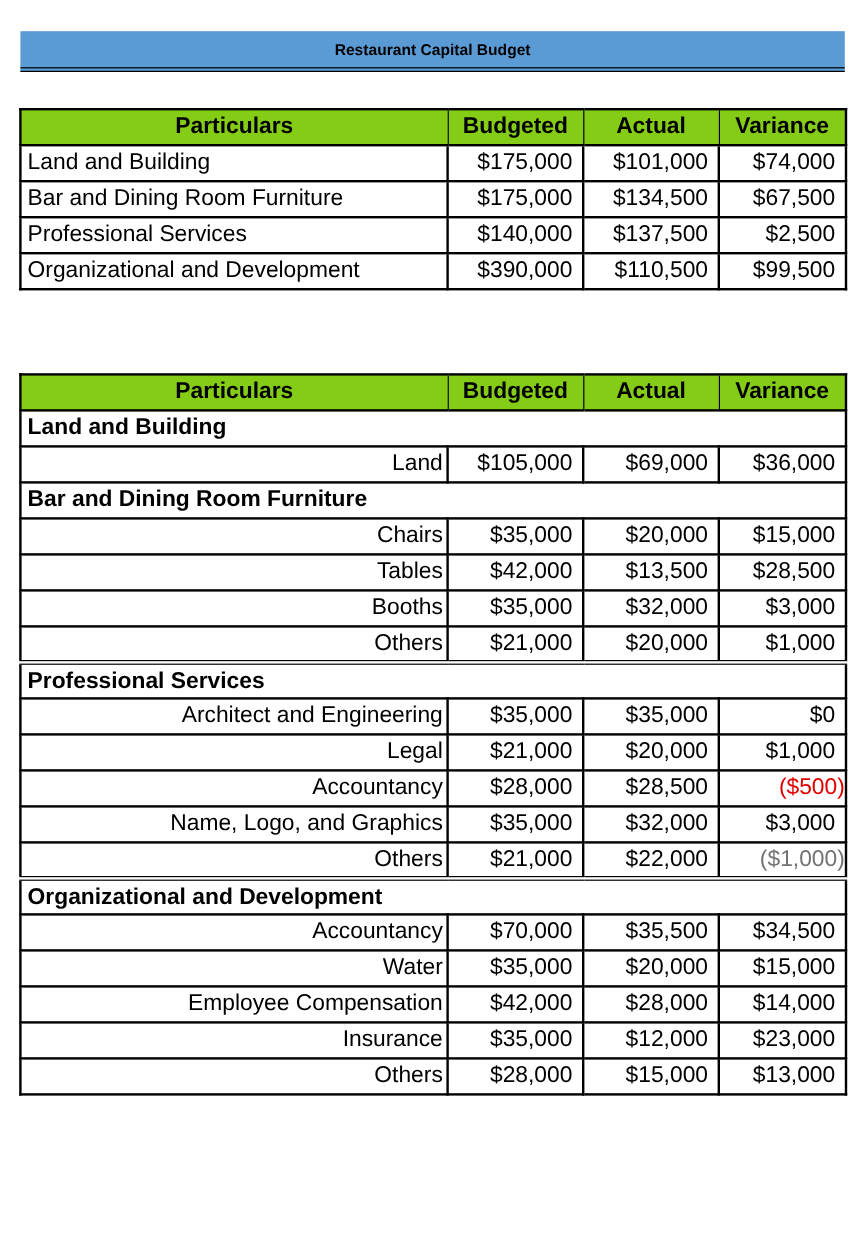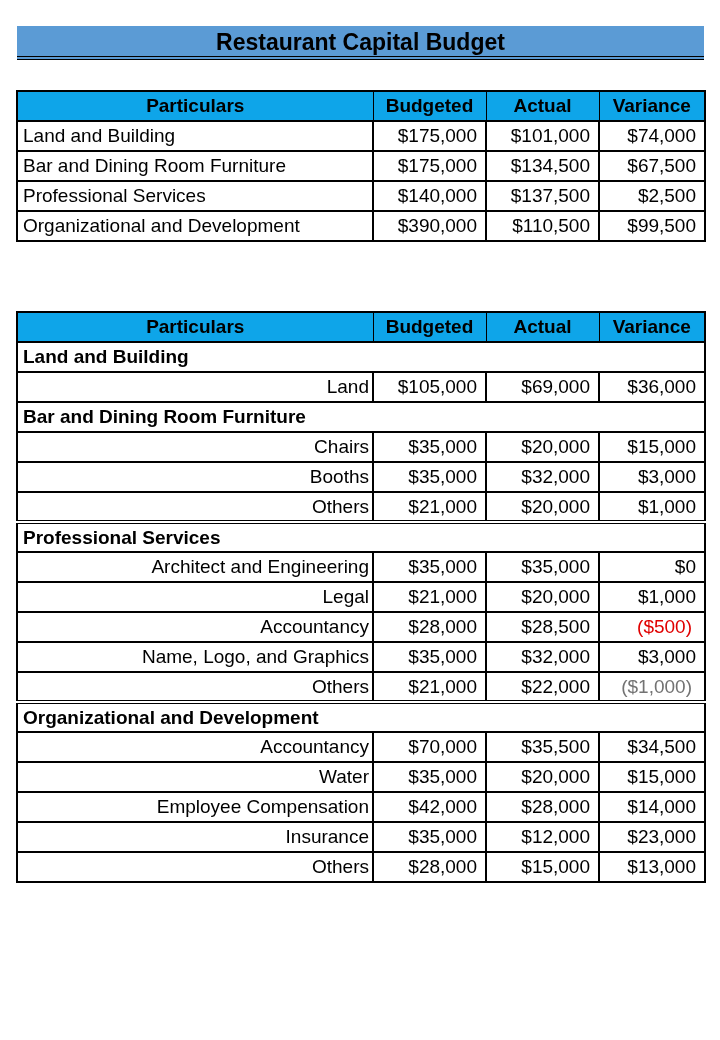--- a/index.html
+++ b/index.html
@@ -4,54 +4,54 @@
   <style>
     * { box-sizing: border-box; margin: 0; padding: 0; }
     html, body {
       width: 720px; height: 1040px; background: #ffffff;
       font-family: "Liberation Sans", "DejaVu Sans", sans-serif;
       color: #000; overflow: hidden; position: relative;
     }
     .title-bar {
       position: absolute; left: 17px; top: 26px; width: 687px; height: 34px;
       background: #5b9bd5; text-align: center;
-      font-weight: bold; font-size: 23px; line-height: 32px;
+      font-weight: bold; font-size: 13px; line-height: 32px;
       border-bottom: 4px double #000;
     }
     table {
       position: absolute; left: 16px; width: 688px;
       border-collapse: collapse; table-layout: fixed;
       font-size: 19px;
     }
     #summary-table { top: 90px; }
     #detail-table { top: 311px; }
     col.c-part { width: 356px; }
     col.c-bud { width: 113px; }
     col.c-act { width: 113px; }
     col.c-var { width: 106px; }
     th, td {
       height: 30px; padding: 0 5px; white-space: nowrap; overflow: visible;
       border-left: 2px solid #000; border-right: 2px solid #000;
       border-bottom: 2px solid #000;
     }
     thead th {
-      background: #0ea5e9; font-weight: bold; text-align: center;
+      background: #84cc16; font-weight: bold; text-align: center;
       border-top: 2px solid #000;
       border-left: 1px solid #000; border-right: 1px solid #000;
       border-bottom: 2px solid #000;
     }
     thead th:first-child { border-left: 2px solid #000; }
     thead th:last-child { border-right: 2px solid #000; }
     td.num { text-align: right; padding-right: 8px; }
     td.name { text-align: left; }
     td.sub { text-align: right; padding-right: 3px; }
     tr.total td { font-weight: bold; border-bottom: 4px double #000; }
     tr.section td { font-weight: bold; text-align: left; }
     tr.section-break td { border-bottom: 4px double #000; }
-    td.neg { color: #e00000; padding-right: 12px; }
+    td.neg { color: #e00000; padding-right: 0; }
     tr.last td { border-bottom: 2px solid #000; }
   </style>
 </head>
 <body>
 
 <div class="title-bar">Restaurant Capital Budget</div>
 
 <table id="summary-table">
   <colgroup>
       <col class="c-part">
@@ -123,20 +123,26 @@
       <tr class="section">
         <td colspan="4">Bar and Dining Room Furniture</td>
       </tr>
       <tr>
         <td class="sub">Chairs</td>
         <td class="num">$35,000</td>
         <td class="num">$20,000</td>
         <td class="num">$15,000</td>
       </tr>
       <tr>
+        <td class="sub">Tables</td>
+        <td class="num">$42,000</td>
+        <td class="num">$13,500</td>
+        <td class="num">$28,500</td>
+      </tr>
+      <tr>
         <td class="sub">Booths</td>
         <td class="num">$35,000</td>
         <td class="num">$32,000</td>
         <td class="num">$3,000</td>
       </tr>
       <tr class="section-break">
         <td class="sub">Others</td>
         <td class="num">$21,000</td>
         <td class="num">$20,000</td>
         <td class="num">$1,000</td>

